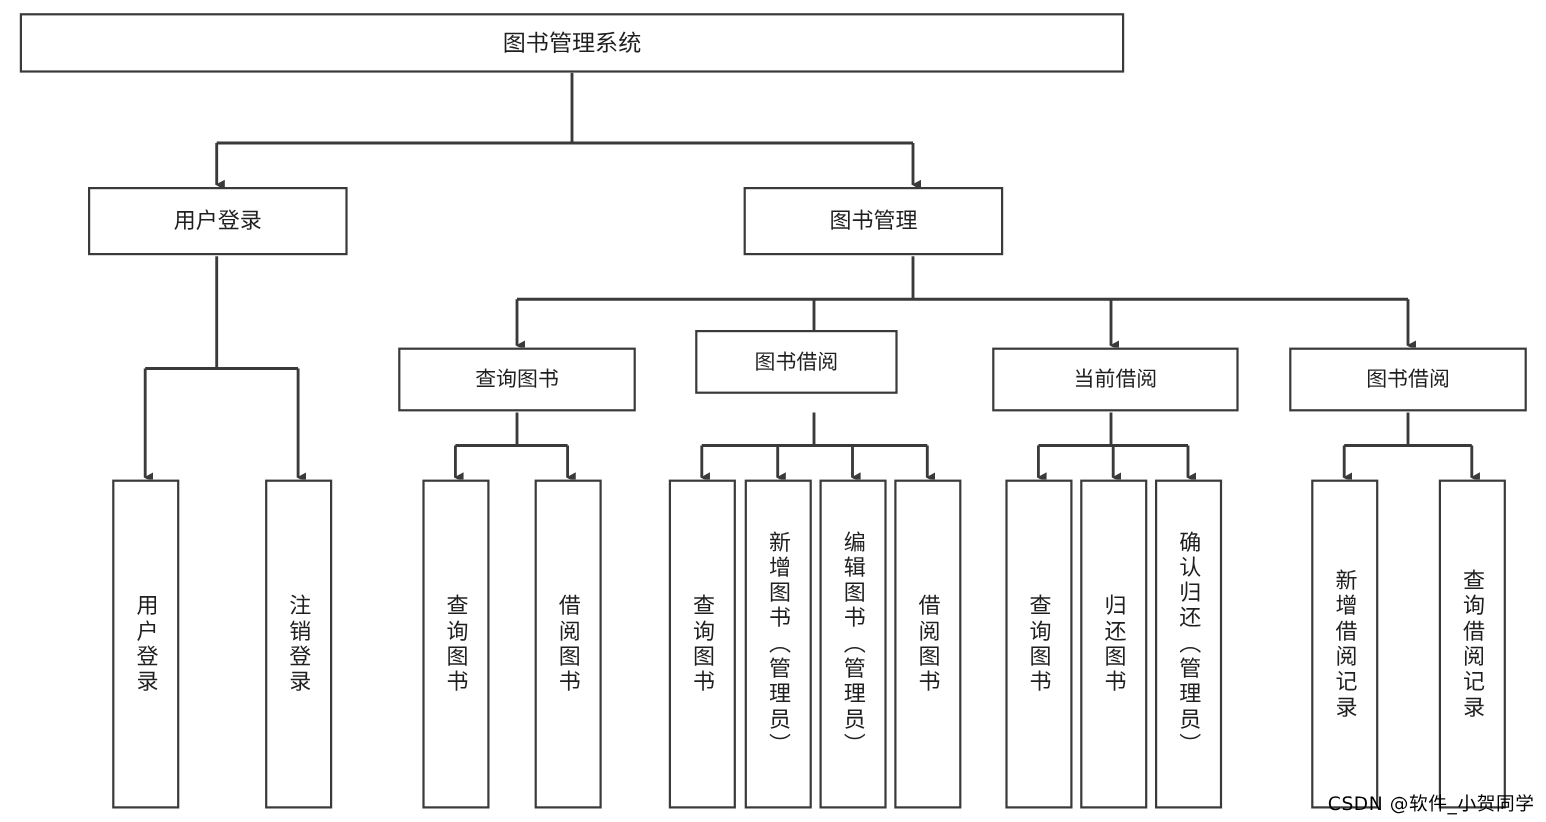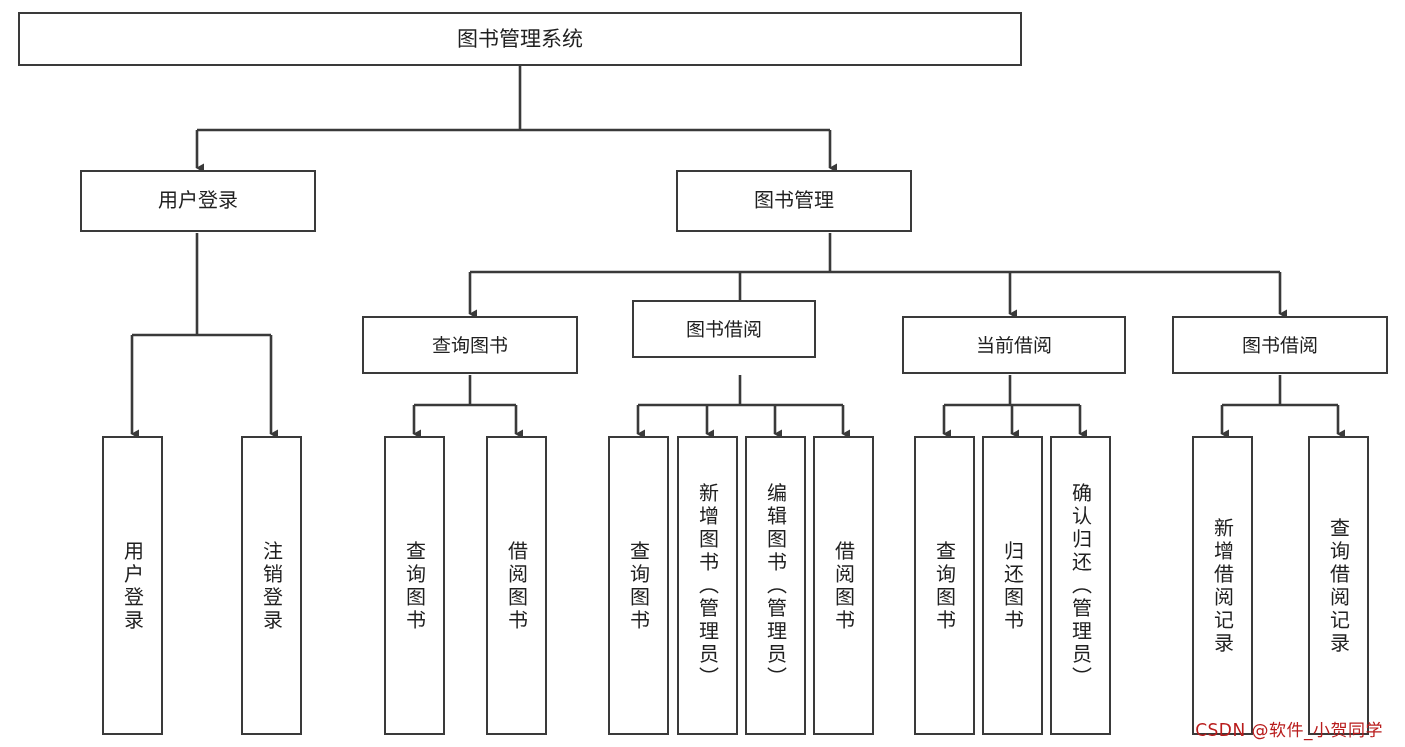--- a/index.html
+++ b/index.html
@@ -47,24 +47,24 @@
     writing-mode:vertical-rl;
     text-orientation:upright;
     letter-spacing:3px;
     line-height:1;
     white-space:nowrap;
     display:block;
   }
   .htext{ white-space:nowrap; display:block; }
   #watermark{
     position:absolute;
-    right:22px;
+    right:10px;
     bottom:6px;
     font-size:17px;
-    color:#b91c1c;
+    color:#000000;
     white-space:nowrap;
     letter-spacing:0.5px;
     font-family:"DejaVu Sans","Liberation Sans",sans-serif;
   }
 </style>
 </head>
 <body>
 
 <div id="canvas">
 

